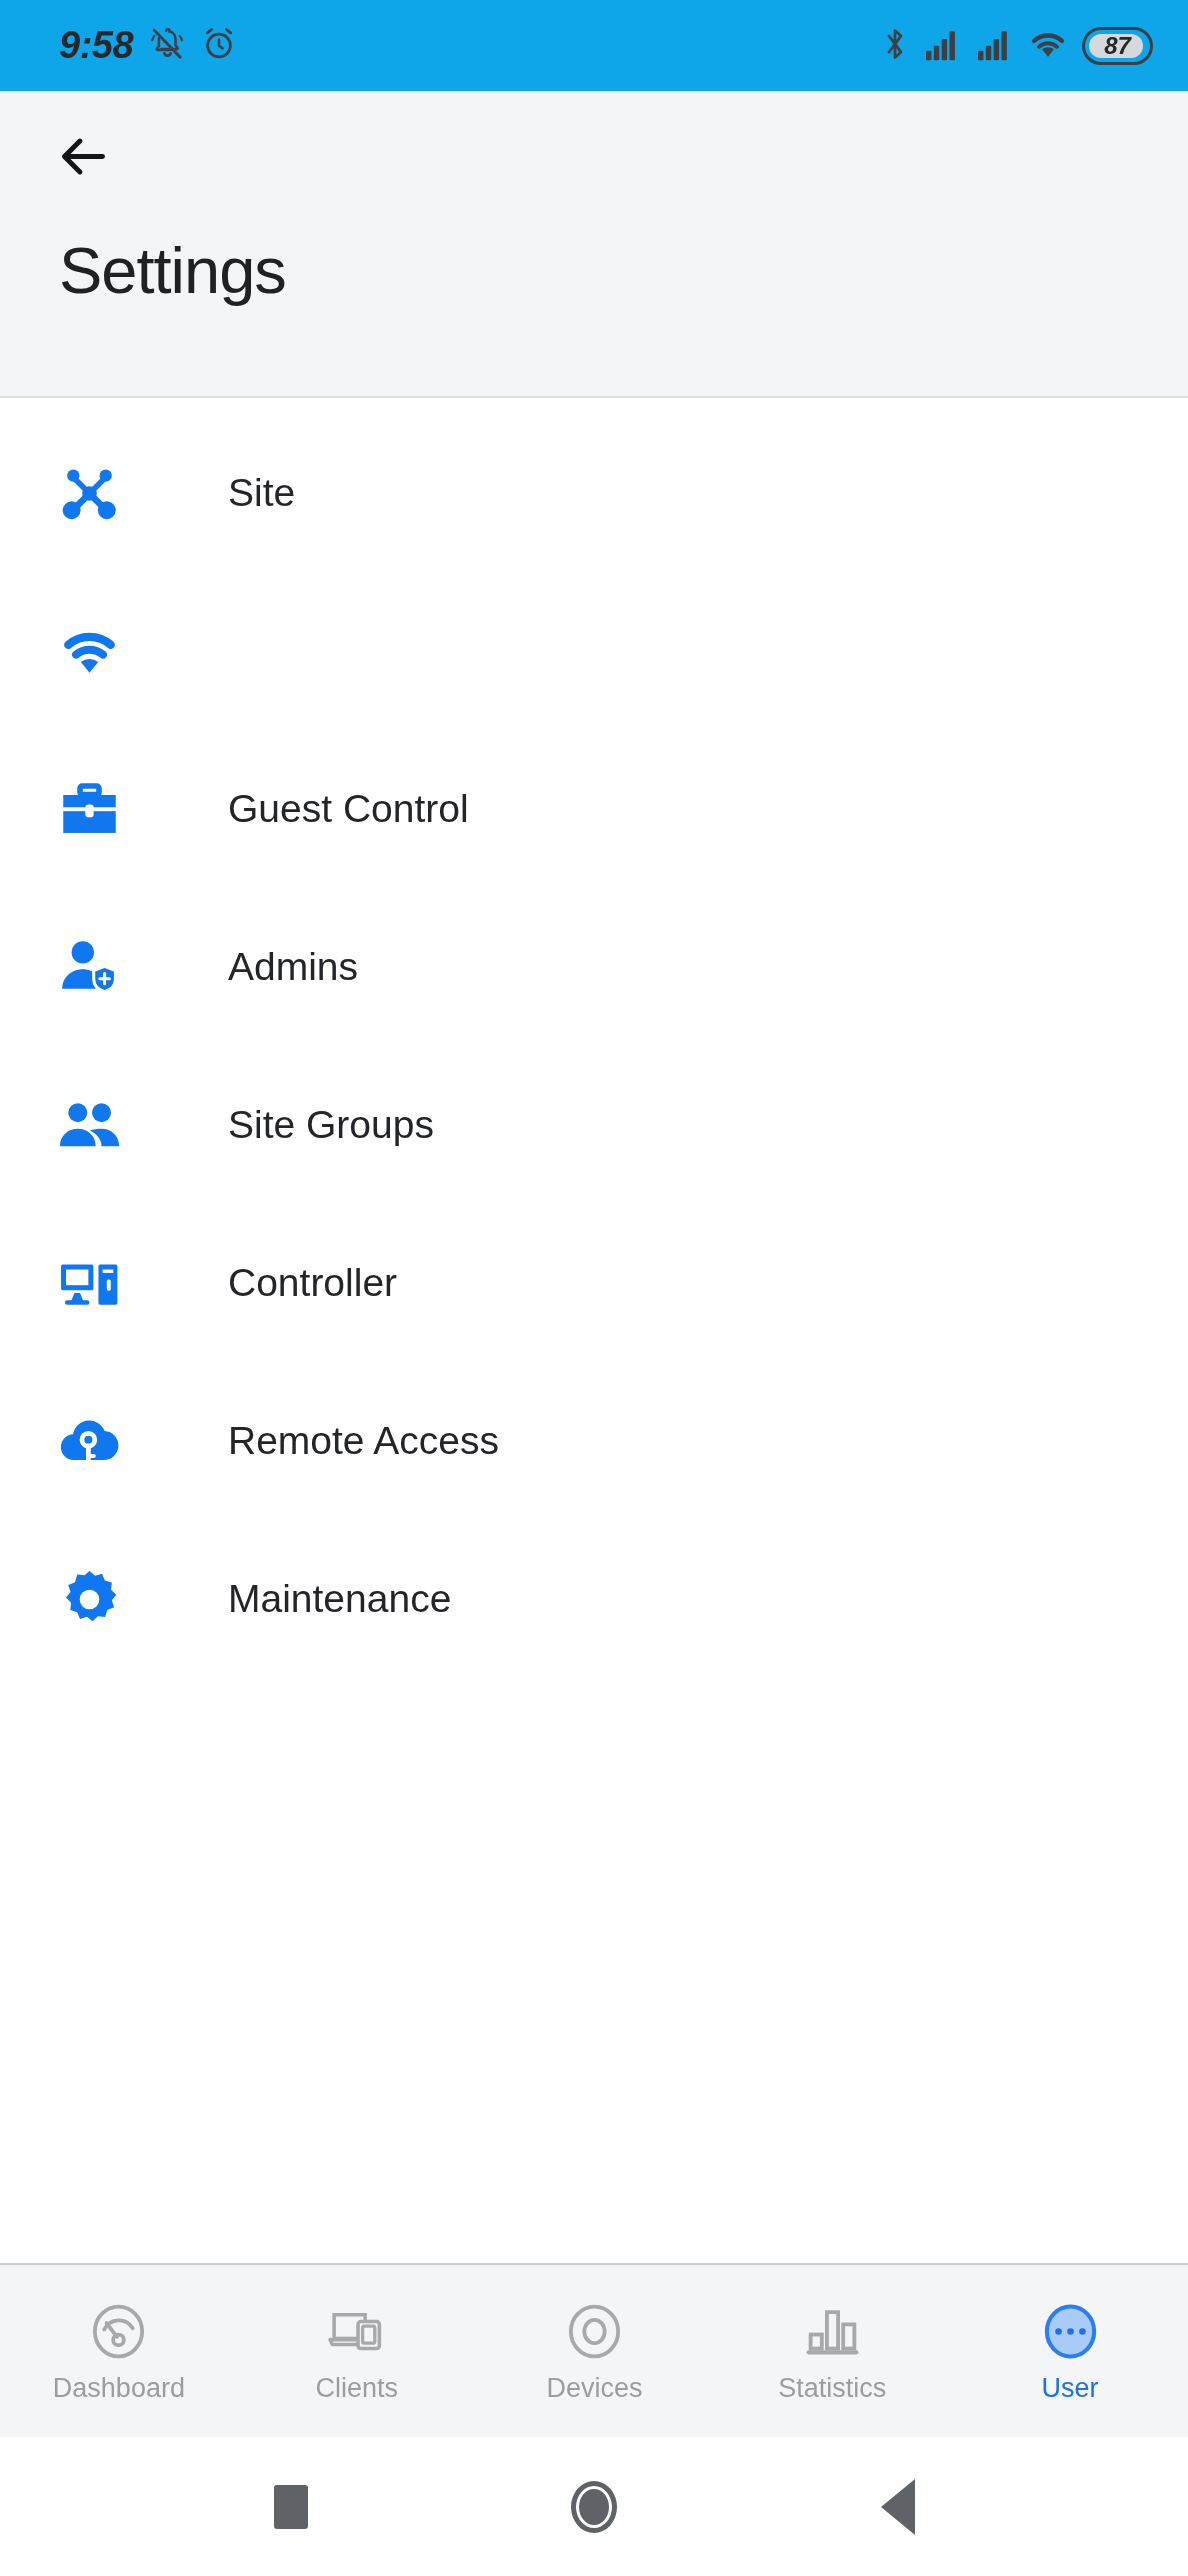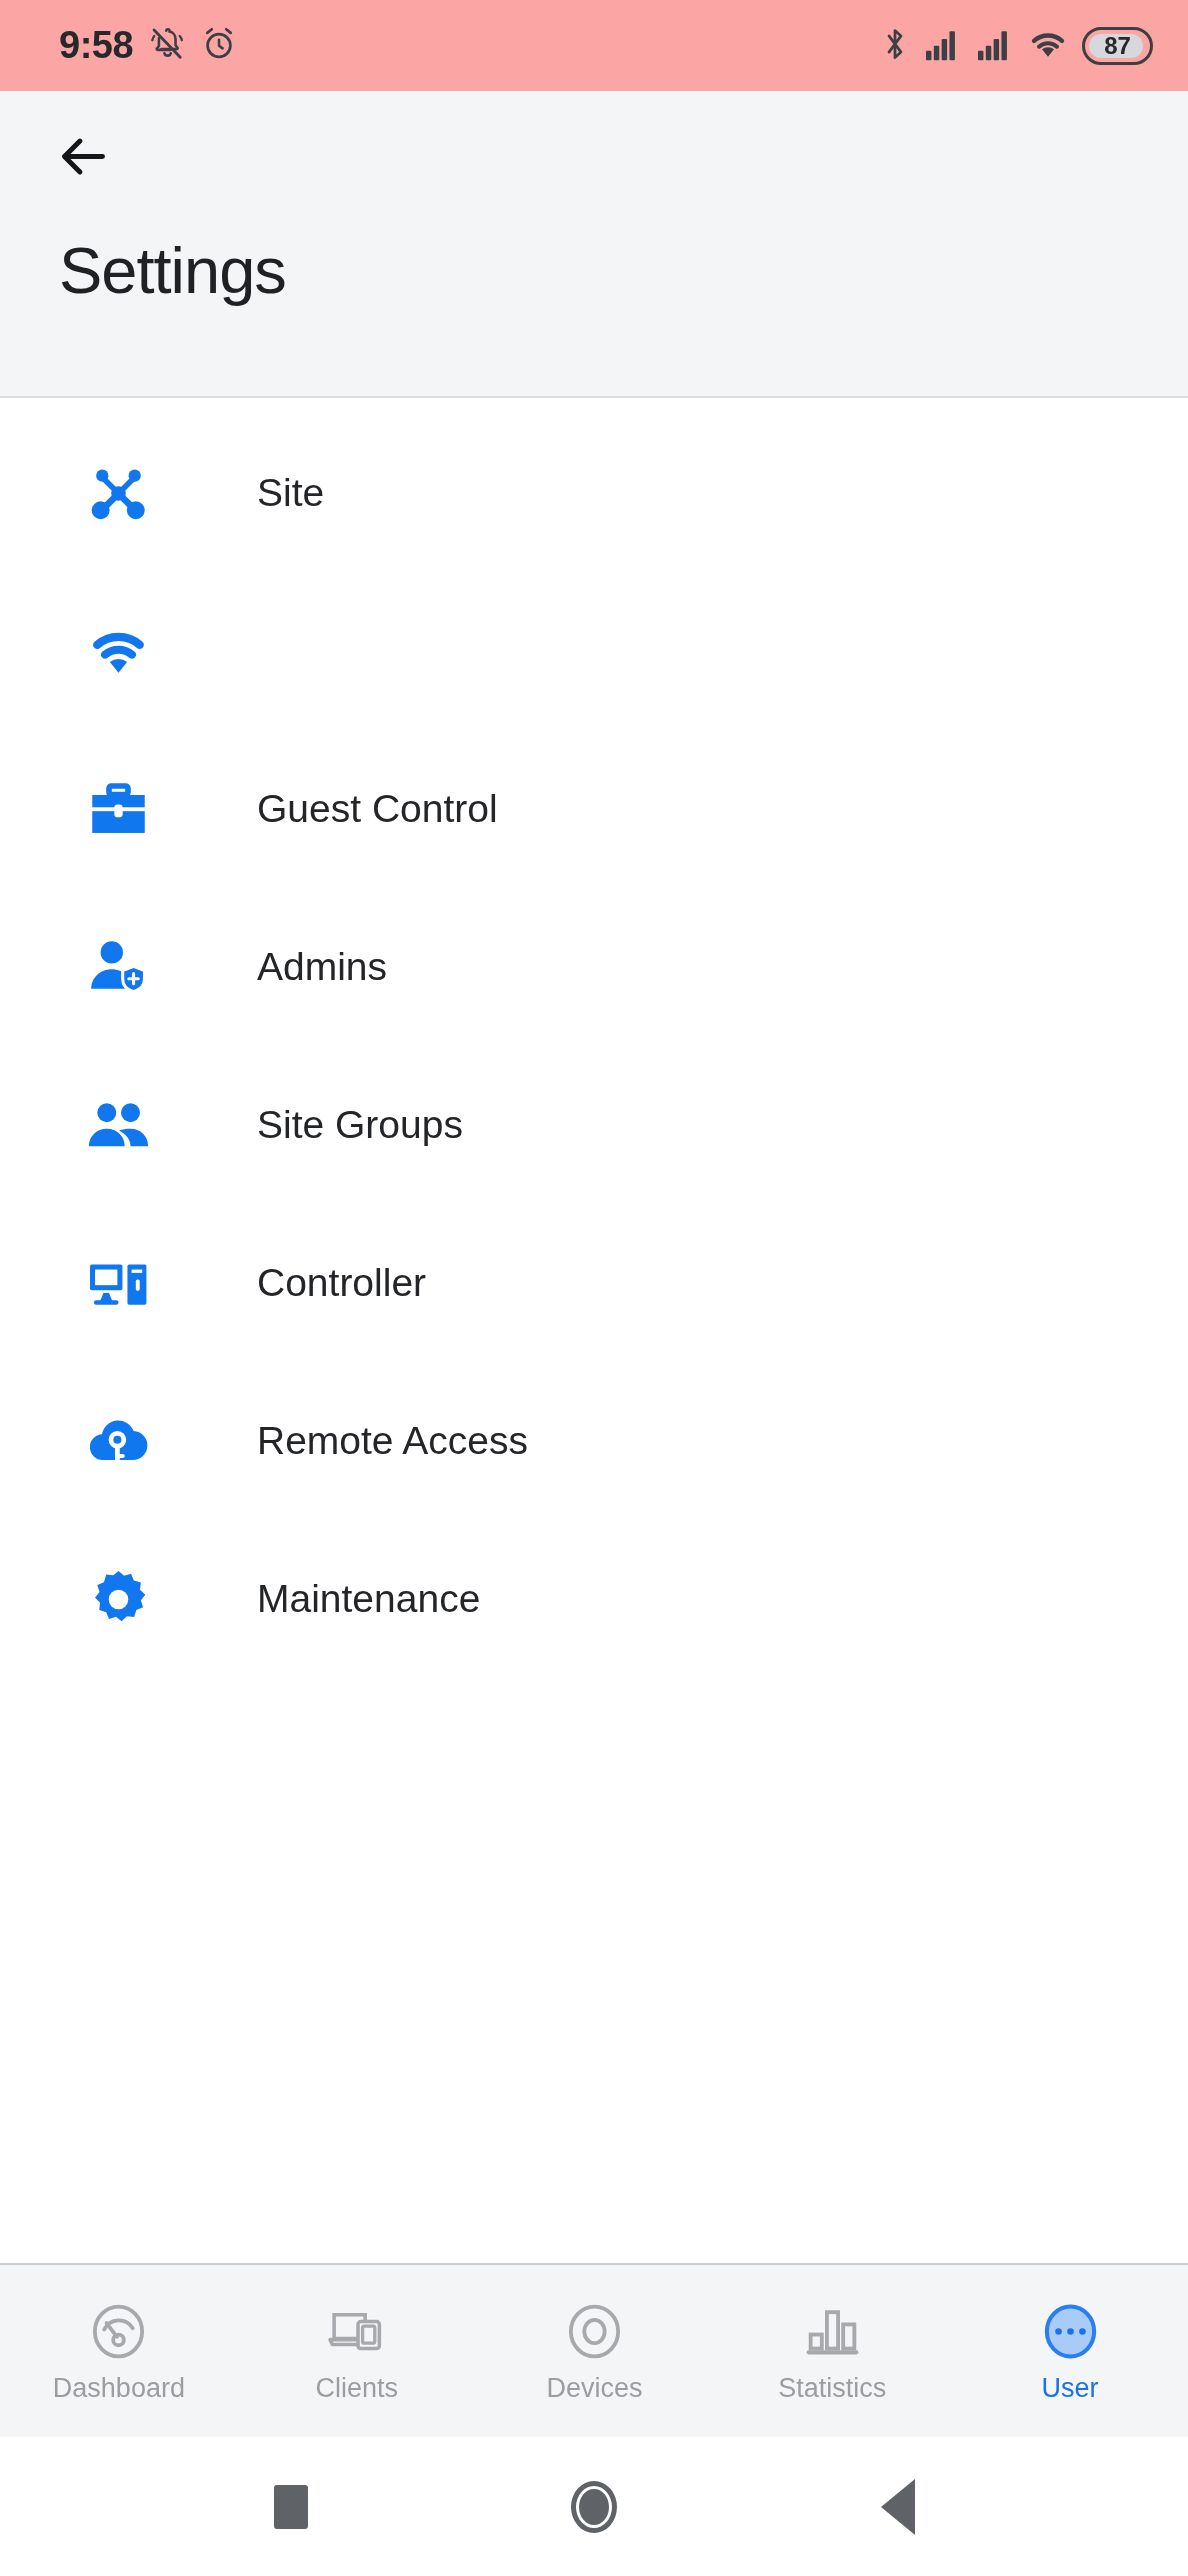--- a/index.html
+++ b/index.html
@@ -17,26 +17,27 @@
     width: 1189px;
     height: 2576px;
     background: #ffffff;
     display: flex;
     flex-direction: column;
   }
 
   
   .status-bar {
     height: 91px;
-    background: #fca5a5;
+    background: #0ea5e9;
     display: flex;
     align-items: center;
     justify-content: space-between;
     padding: 0 36px 0 59px;
     flex: 0 0 auto;
+    font-style: italic;
   }
   .status-left {
     display: flex;
     align-items: center;
     gap: 16px;
   }
   .status-clock {
     font-size: 38px;
     font-weight: bold;
     color: #26282b;
@@ -110,21 +111,20 @@
     background: #ffffff;
     padding-top: 16px;
     overflow: hidden;
   }
   .list-item {
     height: 158px;
     display: flex;
     align-items: center;
     padding-left: 54px;
     cursor: pointer;
-    margin-left: 29px;
   }
   .item-icon {
     width: 71px;
     min-width: 71px;
     height: 71px;
     display: flex;
     align-items: center;
     justify-content: center;
   }
   .item-label {

